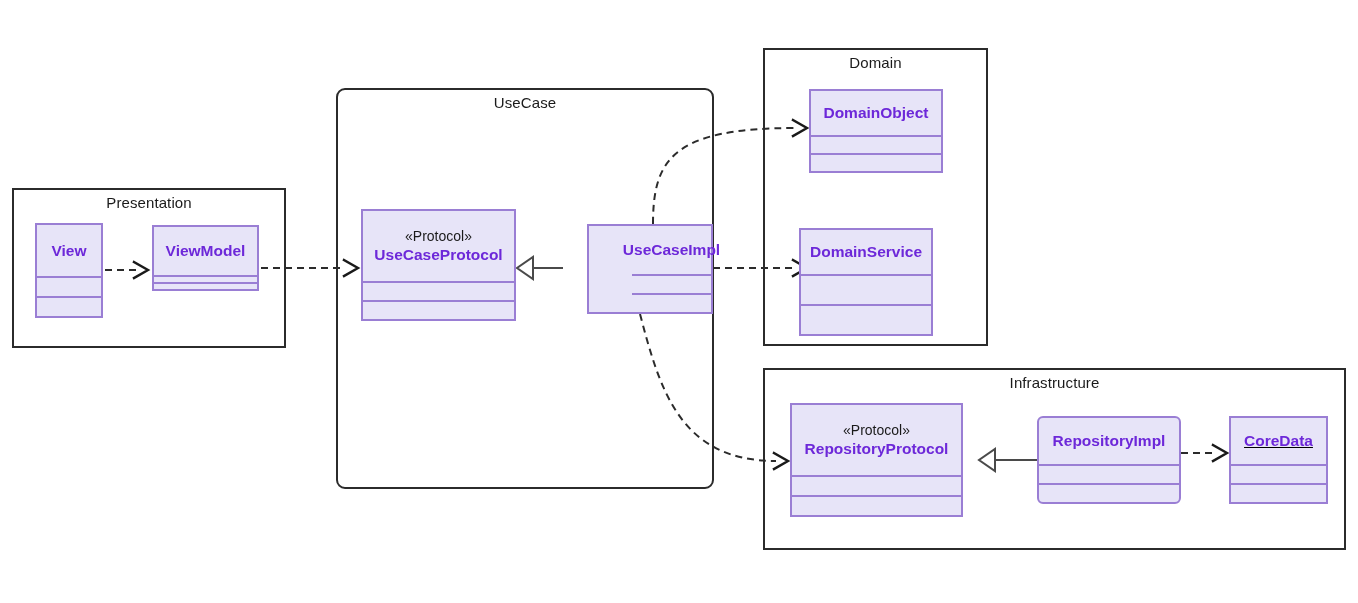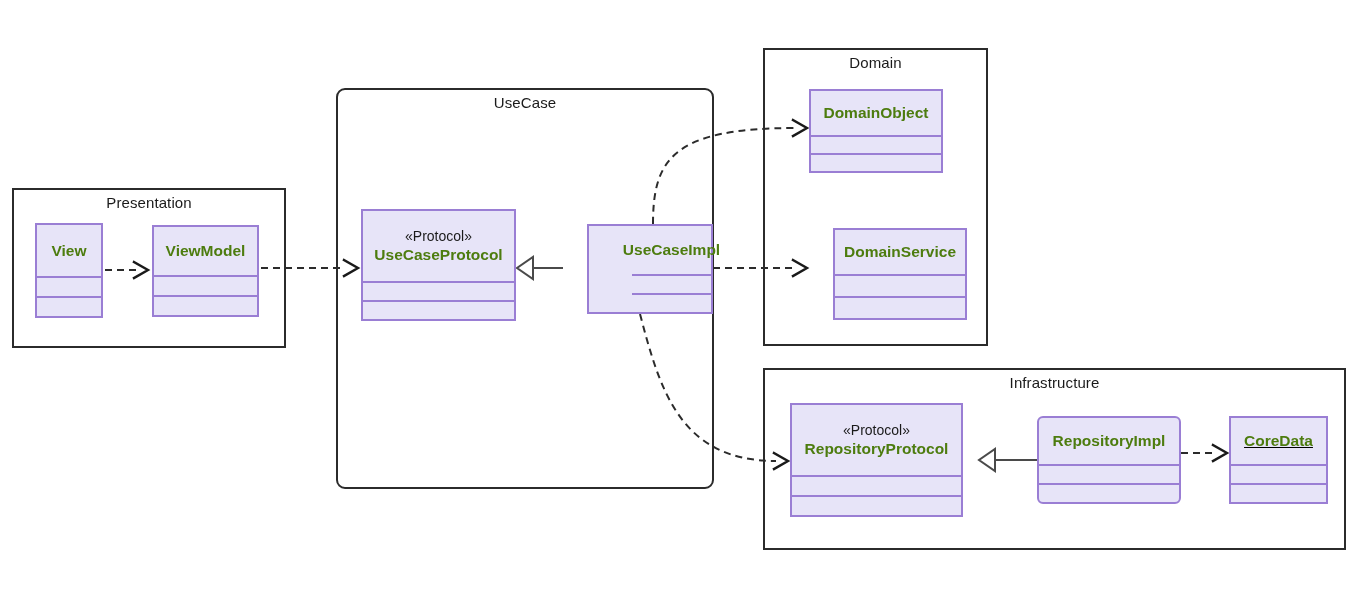--- a/index.html
+++ b/index.html
@@ -60,21 +60,21 @@
   .uml-stereotype {
     font-size: 14px;
     font-weight: 400;
     color: #1a1a1a;
     line-height: 1.25;
     white-space: nowrap;
   }
   .uml-name {
     font-size: 15.5px;
     font-weight: 700;
-    color: #4d7c0f;
+    color: #6d28d9;
     line-height: 1.25;
     white-space: nowrap;
   }
   .uml-compartment {
     box-sizing: border-box;
     flex: 1 1 0;
     border-bottom: 2px solid #9a7ed4;
   }
   .uml-compartment:last-child {
     border-bottom: none;
@@ -175,21 +175,21 @@
 
   <div class="uml-class" id="cls-view" style="left: 35px; top: 223px; width: 68px; height: 95px;">
     <div class="uml-head" style="height: 53px;">
 
       <span class="uml-name">View</span>
     </div>
     <div class="uml-compartment"></div>
     <div class="uml-compartment"></div>
   </div>
 
-  <div class="uml-class" id="cls-view-model" style="left: 152px; top: 225px; width: 107px; height: 92px;">
+  <div class="uml-class" id="cls-view-model" style="left: 152px; top: 225px; width: 107px; height: 66px;">
     <div class="uml-head" style="height: 50px;">
 
       <span class="uml-name">ViewModel</span>
     </div>
     <div class="uml-compartment"></div>
     <div class="uml-compartment"></div>
   </div>
 
   <div class="uml-class" id="cls-usecase-protocol" style="left: 361px; top: 209px; width: 155px; height: 112px;">
     <div class="uml-head" style="height: 72px;">
@@ -211,21 +211,21 @@
 
   <div class="uml-class" id="cls-domain-object" style="left: 809px; top: 89px; width: 134px; height: 84px;">
     <div class="uml-head" style="height: 46px;">
 
       <span class="uml-name">DomainObject</span>
     </div>
     <div class="uml-compartment"></div>
     <div class="uml-compartment"></div>
   </div>
 
-  <div class="uml-class" id="cls-domain-service" style="left: 833px; top: 228px; width: 134px; height: 92px;">
+  <div class="uml-class" id="cls-domain-service" style="left: 799px; top: 228px; width: 134px; height: 108px;">
     <div class="uml-head" style="height: 46px;">
 
       <span class="uml-name">DomainService</span>
     </div>
     <div class="uml-compartment"></div>
     <div class="uml-compartment"></div>
   </div>
 
   <div class="uml-class" id="cls-repository-protocol" style="left: 790px; top: 403px; width: 173px; height: 114px;">
     <div class="uml-head" style="height: 72px;">

